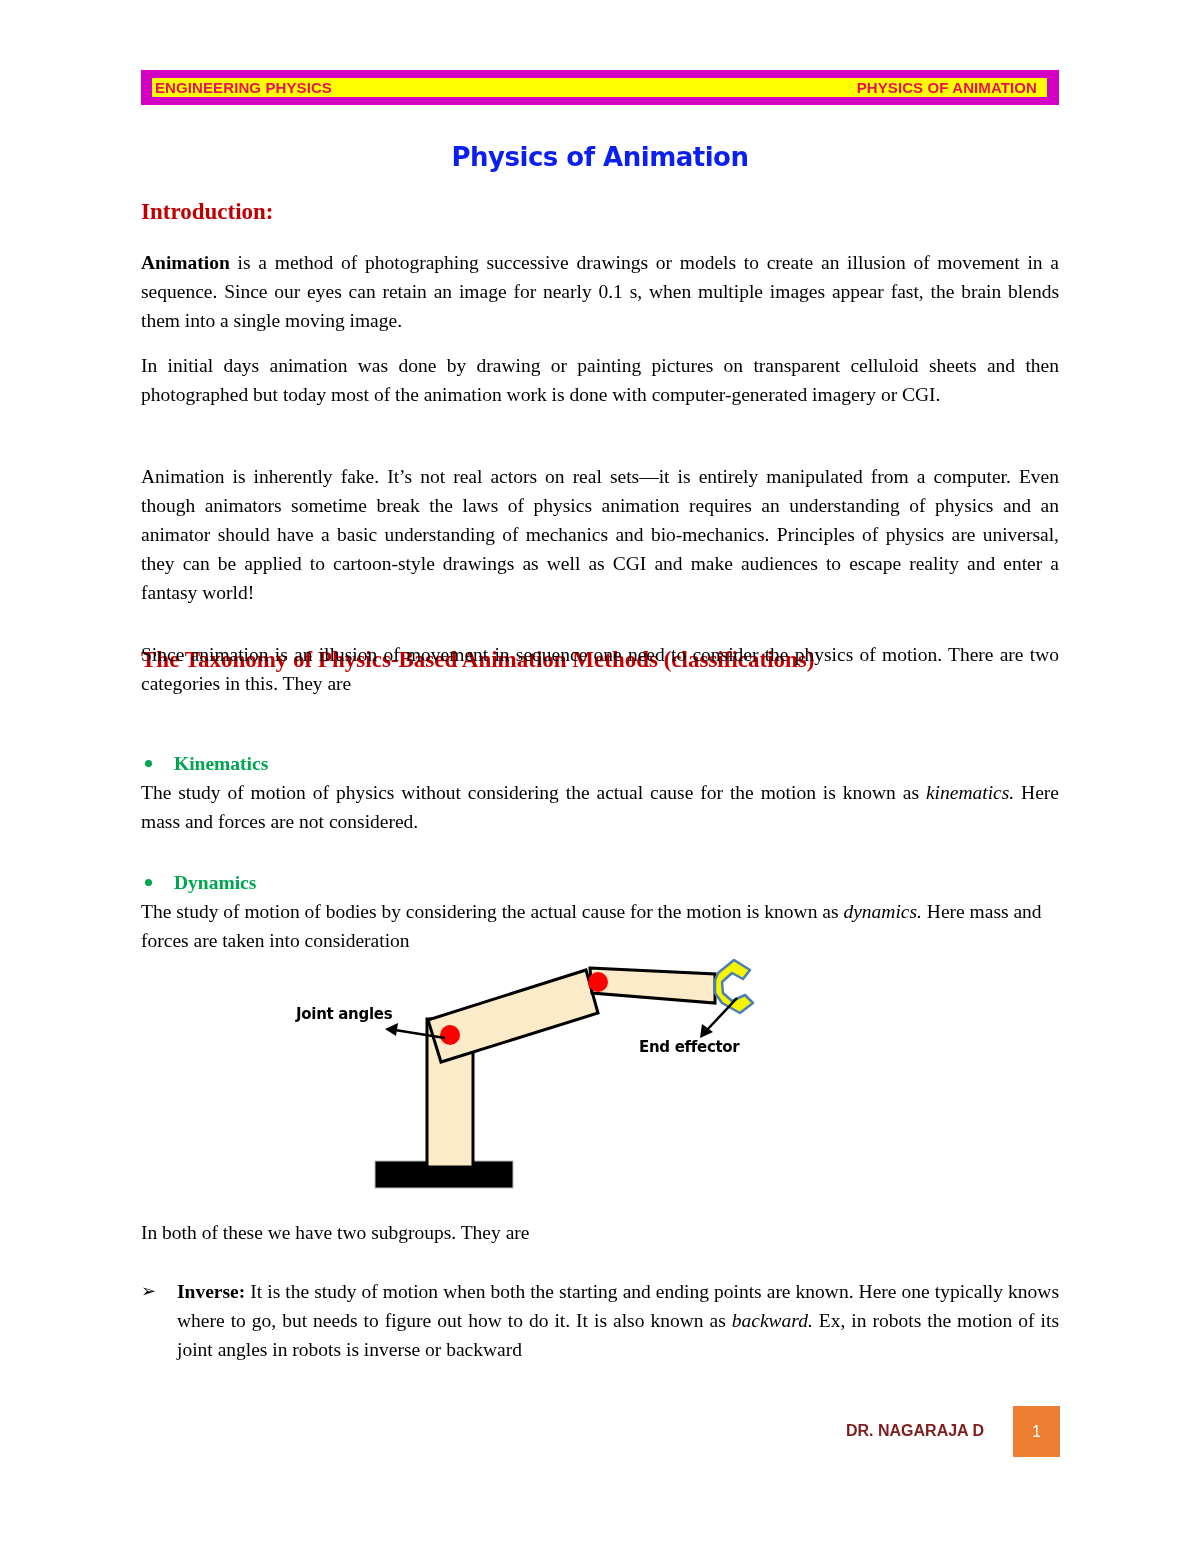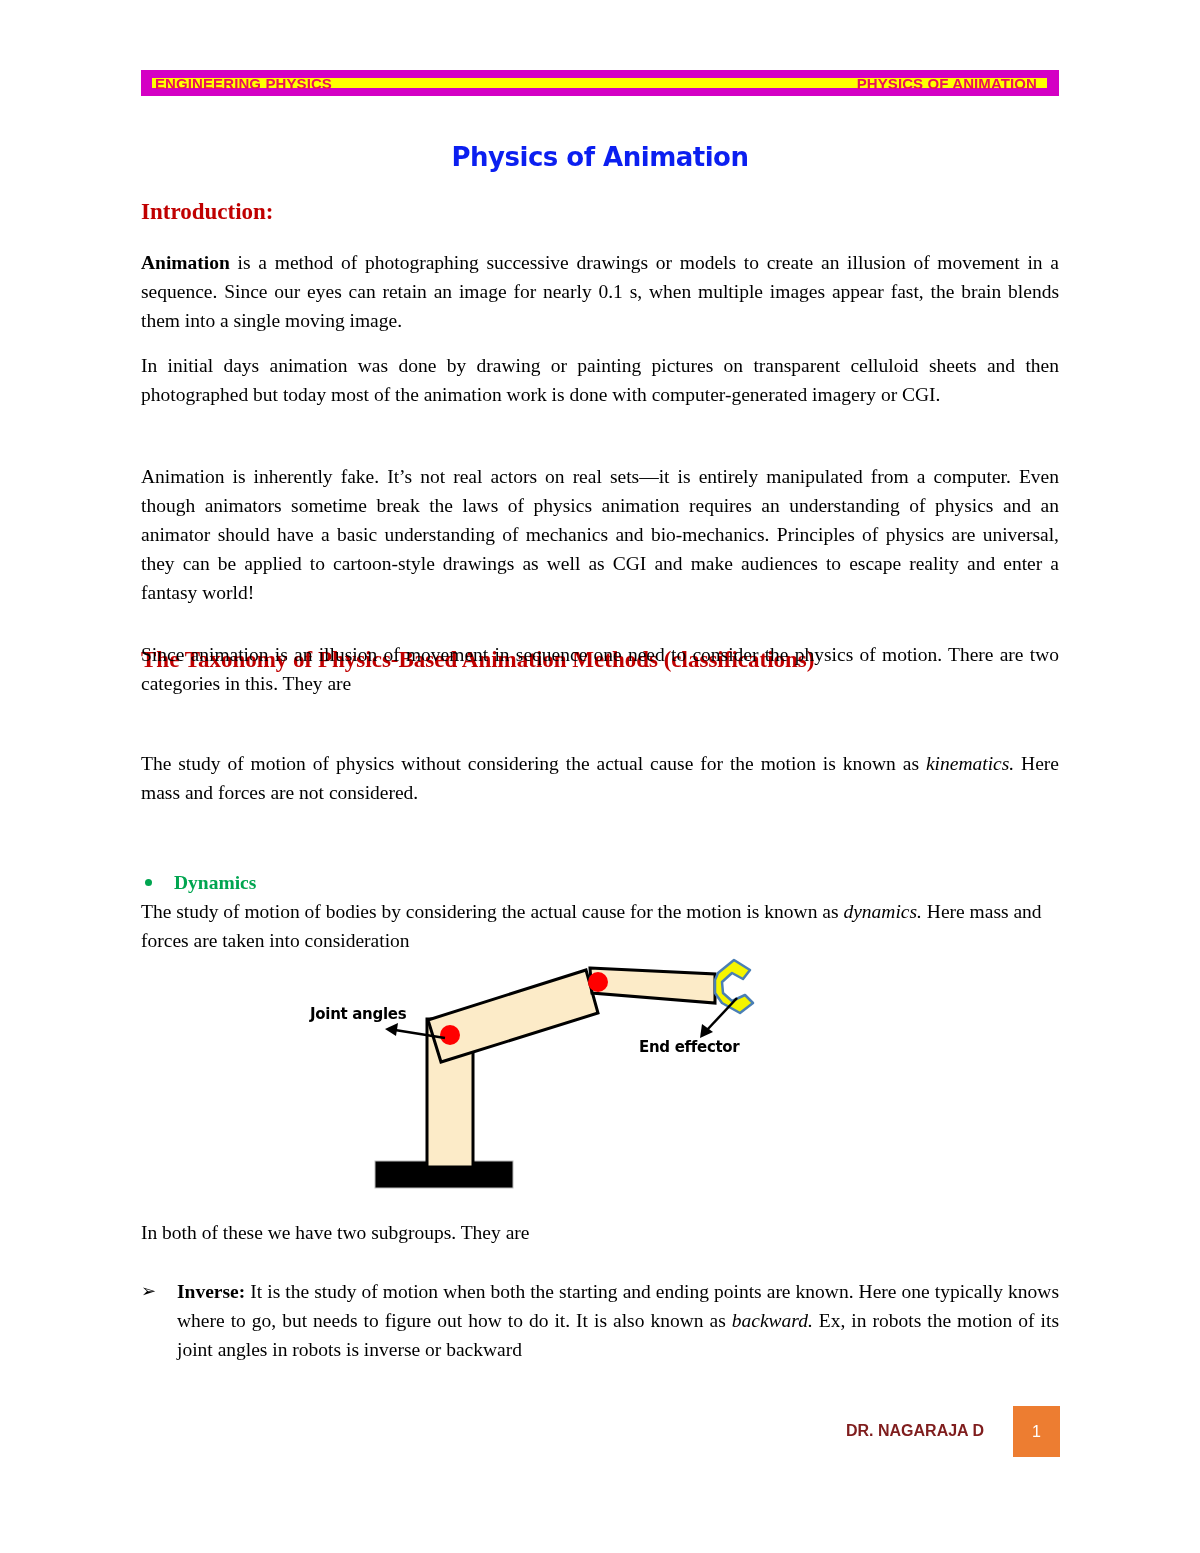--- a/index.html
+++ b/index.html
@@ -1,17 +1,17 @@
 <!DOCTYPE html>
 <html><head>
 <meta charset="utf-8">
 <style>
   html, body { margin:0; padding:0; background:#ffffff; }
   body { width:1200px; height:1553px; position:relative; overflow:hidden; font-family:"Liberation Serif", serif; color:#000; }
-  .hdr-band { position:absolute; left:141px; top:70px; width:918px; height:26px; background:#d400c4; }
+  .hdr-band { position:absolute; left:141px; top:70px; width:918px; height:35px; background:#d400c4; }
   .hdr-inner { position:absolute; left:11px; top:8px; right:12px; bottom:8px; background:#ffff00; display:flex; justify-content:space-between; align-items:center; padding:0 10px 0 3px; }
   .hdr-text { font-family:"Liberation Sans", sans-serif; font-weight:bold; font-size:15px; color:#e8115a; letter-spacing:0.1px; }
   .title { position:absolute; left:0; width:1200px; top:142px; text-align:center; font-family:"DejaVu Sans", sans-serif; font-weight:bold; font-size:26px; color:#0b1ff0; letter-spacing:-0.5px; }
   .content { position:absolute; left:141px; width:918px; font-size:19.5px; line-height:29px; }
   .h-red { color:#c00000; font-weight:bold; font-size:23px; }
   p { margin:0; text-align:justify; }
   .bullet { color:#00a550; font-weight:bold; display:flex; align-items:center; }
   .bullet .dot { display:inline-block; width:7px; height:7px; border-radius:50%; background:#00a550; margin:0 22px 0 4px; }
   .arrow-item { display:flex; }
   .arrow-item .mark { width:36px; flex:none; font-size:18px; }
@@ -49,20 +49,24 @@
 
 <div class="content" style="top:645px;">
   <div class="h-red">The Taxonomy of Physics-Based Animation Methods (classifications)</div>
 </div>
 
 <div class="content" style="top:640px;">
   <p>Since animation is an illusion of movement in sequence one need to consider the physics of motion. There are two categories in this. They are</p>
 </div>
 
 <div class="content" style="top:749px;">
+  <div class="bullet">
+    <span class="dot"></span>
+    <span>Kinematics</span>
+  </div>
   <p><span>The study of motion of physics without considering the actual cause for the motion is known as </span><i>kinematics.</i><span> Here mass and forces are not considered.</span></p>
 </div>
 
 <div class="content" style="top:868px;">
   <div class="bullet">
     <span class="dot"></span>
     <span>Dynamics</span>
   </div>
   <p style="text-align:left;"><span>The study of motion of bodies by considering the actual cause for the motion is known as </span><i>dynamics.</i><span> Here mass and forces are taken into consideration</span></p>
 </div>
@@ -82,21 +86,21 @@
 
     <circle cx="160" cy="80" r="10" fill="#ff0000"></circle>
     <circle cx="308" cy="27" r="10" fill="#ff0000"></circle>
 
     <line x1="155" y1="83" x2="105" y2="75" stroke="#000" stroke-width="2.5"></line>
     <polygon points="95,74 108,68 106,81" fill="#000"></polygon>
 
     <line x1="447" y1="43" x2="417" y2="75" stroke="#000" stroke-width="2.5"></line>
     <polygon points="410,83 412,69 423,77" fill="#000"></polygon>
   </svg>
-  <span style="position:absolute;left:20px;top:50px;font-family:'DejaVu Sans',sans-serif;font-weight:bold;font-size:15px;letter-spacing:-0.3px;text-align:right;">Joint angles</span>
+  <span style="position:absolute;left:6px;top:50px;font-family:'DejaVu Sans',sans-serif;font-weight:bold;font-size:15px;letter-spacing:-0.3px;text-align:right;">Joint angles</span>
   <span style="position:absolute;left:349px;top:83px;font-family:'DejaVu Sans',sans-serif;font-weight:bold;font-size:15px;letter-spacing:-0.3px;">End effector</span>
 </div>
 
 <div class="content" style="top:1218px;">
   <p>In both of these we have two subgroups. They are</p>
 </div>
 
 <div class="content" style="top:1277px;">
   <div class="arrow-item">
     <span class="mark">➢</span>

